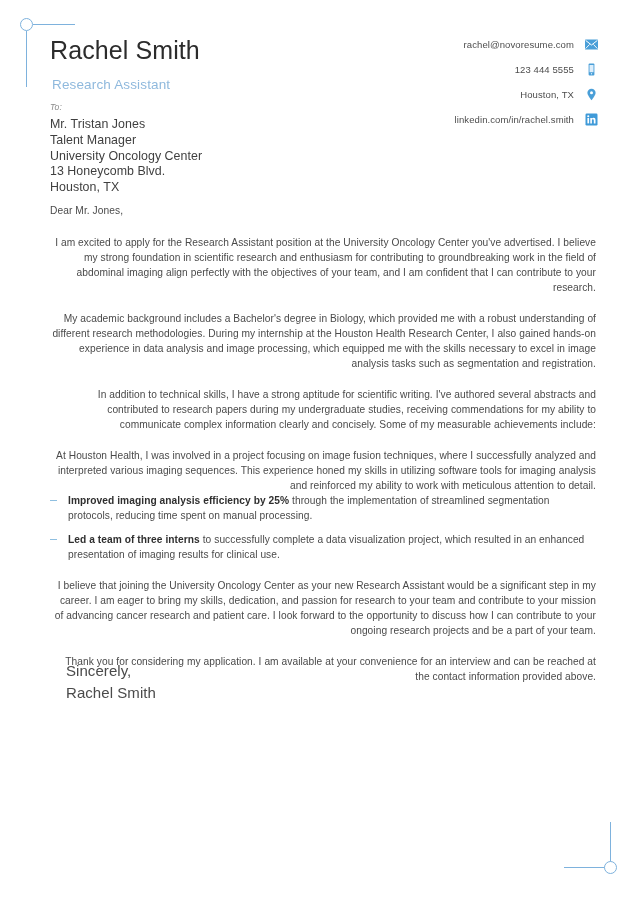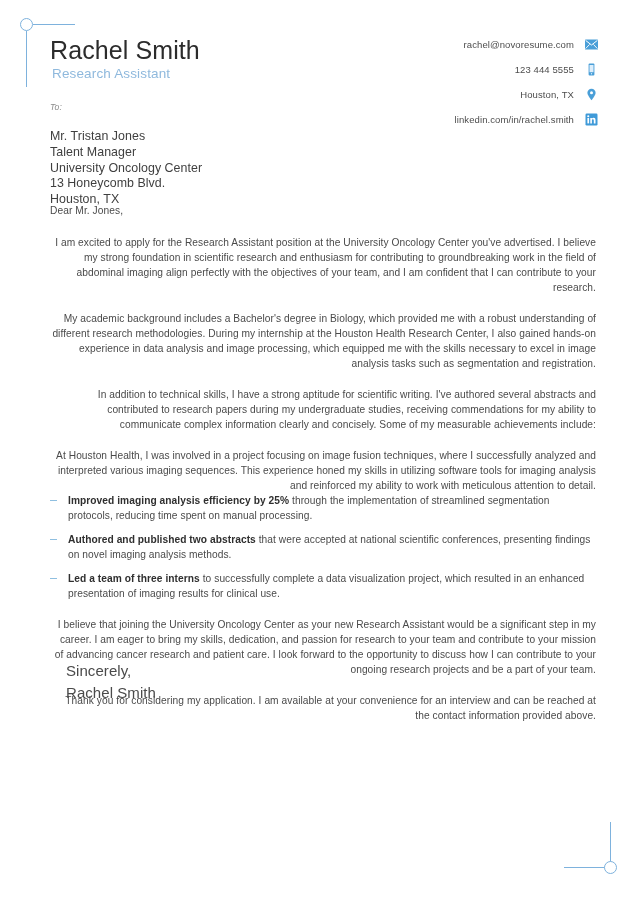--- a/index.html
+++ b/index.html
@@ -97,21 +97,21 @@
     color: #2c2c2c;
     letter-spacing: 0.1px;
     line-height: 1.12;
     margin: 0;
   }
   .job-title {
     font-size: 13.5px;
     font-weight: 400;
     color: #8fb9dd;
     letter-spacing: 0.15px;
-    margin: 2px 0 0 2px;
+    margin: 13px 0 0 2px;
   }
 
   .contact-block {
     position: absolute;
     right: 42px;
     top: 32px;
     width: 350px;
   }
   .contact-row {
     display: flex;
@@ -141,21 +141,21 @@
   
   .recipient {
     position: absolute;
     left: 50px;
     top: 102px;
   }
   .to-label {
     font-size: 8.5px;
     font-style: italic;
     color: #8c8c8c;
-    margin-bottom: 17px;
+    margin-bottom: 5px;
     letter-spacing: 0.2px;
   }
   .recipient-line {
     font-size: 12.4px;
     color: #3f3f3f;
     line-height: 1.27;
     letter-spacing: 0.05px;
   }
 
   
@@ -305,24 +305,20 @@
   <p class="para">In addition to technical skills, I have a strong aptitude for scientific writing. I've authored several abstracts and contributed to research papers during my undergraduate studies, receiving commendations for my ability to communicate complex information clearly and concisely. Some of my measurable achievements include:</p>
   <p class="para tight">At Houston Health, I was involved in a project focusing on image fusion techniques, where I successfully analyzed and interpreted various imaging sequences. This experience honed my skills in utilizing software tools for imaging analysis and reinforced my ability to work with meticulous attention to detail.</p>
 
   <ul class="achievements">
     <li class="achievement">
       <span class="dash"></span>
       <b>Improved imaging analysis efficiency by 25%</b><span> through the implementation of streamlined segmentation protocols, reducing time spent on manual processing.</span>
     </li>
     <li class="achievement">
       <span class="dash"></span>
-      <b>Authored and published two abstracts</b><span> that were accepted at national scientific conferences, presenting findings on novel imaging analysis methods.</span>
-    </li>
-    <li class="achievement">
-      <span class="dash"></span>
       <b>Led a team of three interns</b><span> to successfully complete a data visualization project, which resulted in an enhanced presentation of imaging results for clinical use.</span>
     </li>
   </ul>
 
   <p class="para">I believe that joining the University Oncology Center as your new Research Assistant would be a significant step in my career. I am eager to bring my skills, dedication, and passion for research to your team and contribute to your mission of advancing cancer research and patient care. I look forward to the opportunity to discuss how I can contribute to your ongoing research projects and be a part of your team.</p>
   <p class="para">Thank you for considering my application. I am available at your convenience for an interview and can be reached at the contact information provided above.</p>
 </div>
 
 <div class="signoff">
   <div>Sincerely,</div>

